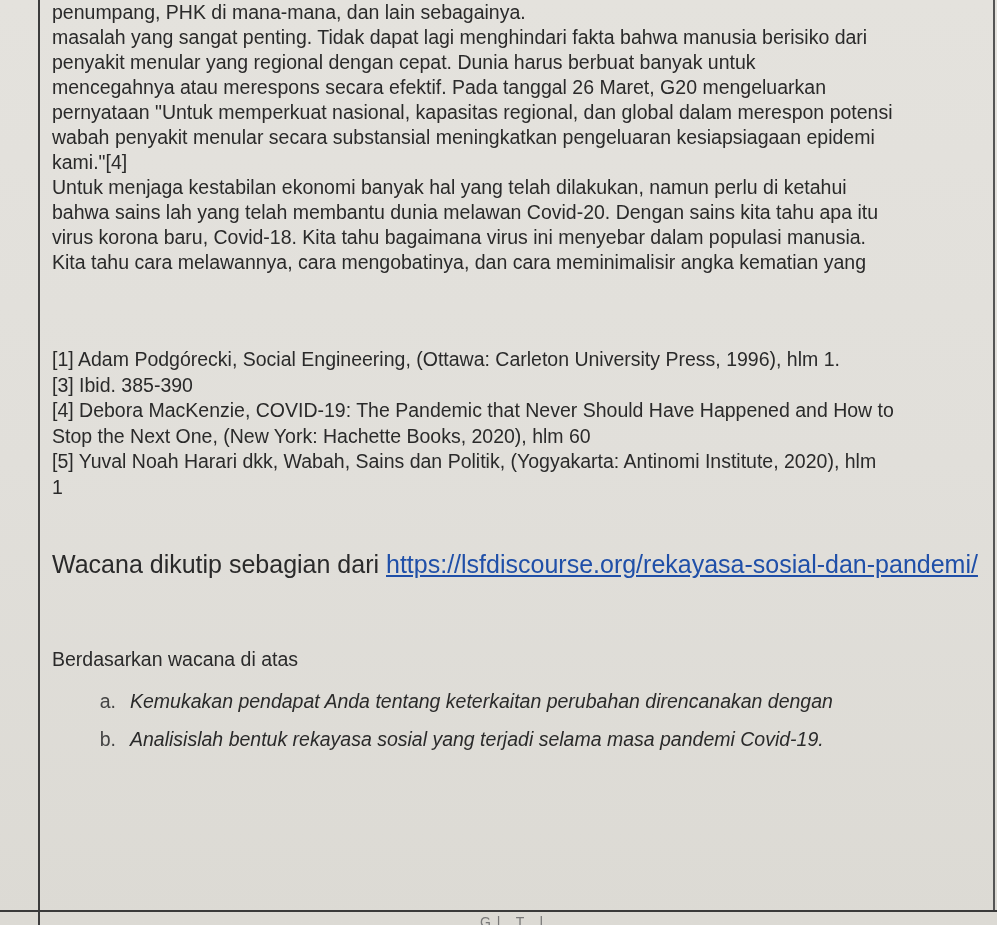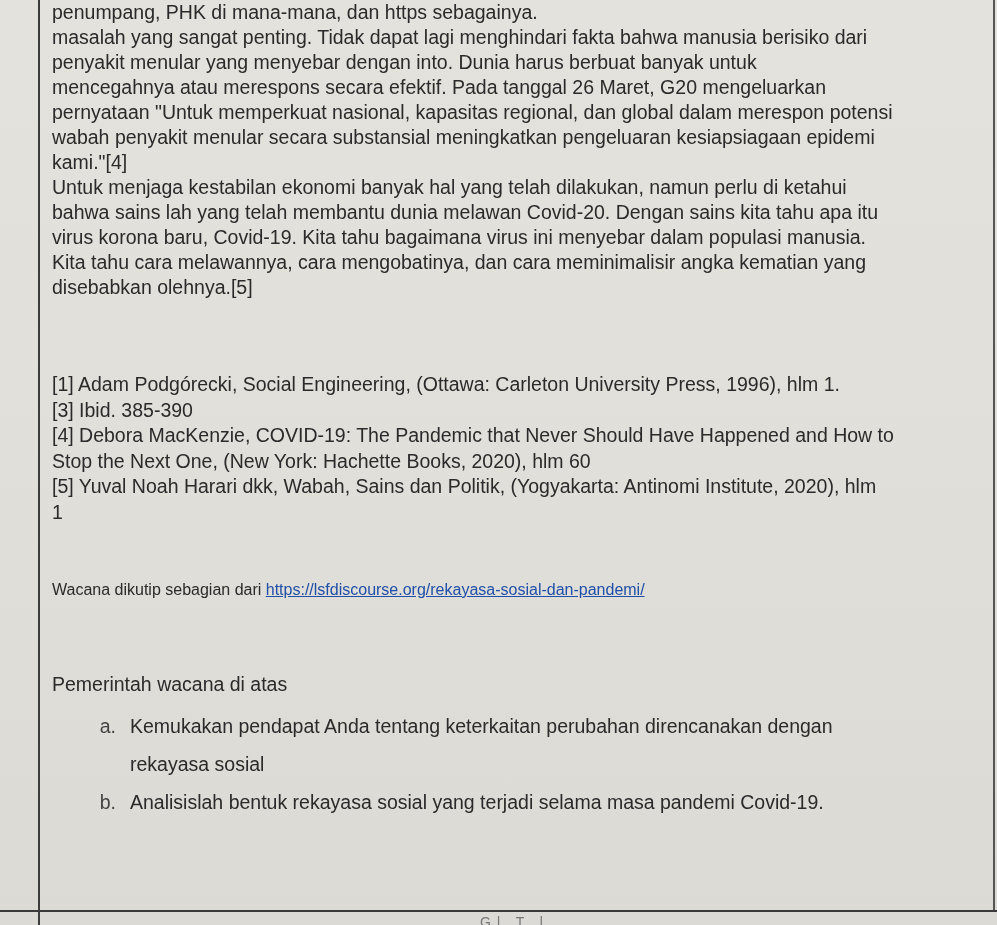--- a/index.html
+++ b/index.html
@@ -25,83 +25,81 @@
   }
   .cell {
     position:absolute; left:52px; top:0; width:935px;
     font-size:19.5px; line-height:25px;
   }
   .p { margin:0; }
   .line { display:block; white-space:nowrap; }
   .gap-1 { height:56px; }
   .refs { margin-top:16px; }
   .ref { display:block; white-space:nowrap; line-height:25.5px; }
-  .source-line { margin-top:52px; white-space:nowrap; font-size:16px; }
+  .source-line { margin-top:52px; white-space:nowrap; font-size:25px; }
   .link { color:#1f4fa8; text-decoration:underline; }
   .question-intro { margin-top:70px; }
   .q-item { display:flex; margin-top:10px; line-height:38px; }
   .q-marker { width:78px; text-align:right; padding-right:14px; box-sizing:border-box; color:#444; }
-  .q-text { flex:1; text-align:justify; }
+  .q-text { flex:1; text-align:justify;font-style:italic; }
   .q-text .line2 { display:block; }
   .bottom-fragment {
     position:absolute; left:480px; top:914px; font-size:14px; color:#777; letter-spacing:6px;
   }
 </style>
 </head>
 <body>
 
 <div class="page">
   <div class="table-border-left"></div>
   <div class="table-border-right"></div>
   <div class="table-border-bottom"></div>
 
   <div class="cell">
     <p class="p">
-      <span class="line">penumpang, PHK di mana-mana, dan https sebagainya.</span>
+      <span class="line">penumpang, PHK di mana-mana, dan lain sebagainya.</span>
     </p>
 
     <p class="p">
       <span class="line">masalah yang sangat penting. Tidak dapat lagi menghindari fakta bahwa manusia berisiko dari</span>
-      <span class="line">penyakit menular yang menyebar dengan into. Dunia harus berbuat banyak untuk</span>
+      <span class="line">penyakit menular yang regional dengan cepat. Dunia harus berbuat banyak untuk</span>
       <span class="line">mencegahnya atau merespons secara efektif. Pada tanggal 26 Maret, G20 mengeluarkan</span>
       <span class="line">pernyataan "Untuk memperkuat nasional, kapasitas regional, dan global dalam merespon potensi</span>
       <span class="line">wabah penyakit menular secara substansial meningkatkan pengeluaran kesiapsiagaan epidemi</span>
       <span class="line">kami."[4]</span>
     </p>
 
     <p class="p">
       <span class="line">Untuk menjaga kestabilan ekonomi banyak hal yang telah dilakukan, namun perlu di ketahui</span>
       <span class="line">bahwa sains lah yang telah membantu dunia melawan Covid-20. Dengan sains kita tahu apa itu</span>
-      <span class="line">virus korona baru, Covid-19. Kita tahu bagaimana virus ini menyebar dalam populasi manusia.</span>
+      <span class="line">virus korona baru, Covid-18. Kita tahu bagaimana virus ini menyebar dalam populasi manusia.</span>
       <span class="line">Kita tahu cara melawannya, cara mengobatinya, dan cara meminimalisir angka kematian yang</span>
-      <span class="line">disebabkan olehnya.[5]</span>
     </p>
 
     <div class="gap-1"></div>
 
     <div class="refs">
       <span class="ref">[1] Adam Podgórecki, Social Engineering, (Ottawa: Carleton University Press, 1996), hlm 1.</span>
       <span class="ref">[3] Ibid. 385-390</span>
       <span class="ref">[4] Debora MacKenzie, COVID-19: The Pandemic that Never Should Have Happened and How to</span>
       <span class="ref">Stop the Next One, (New York: Hachette Books, 2020), hlm 60</span>
       <span class="ref">[5] Yuval Noah Harari dkk, Wabah, Sains dan Politik, (Yogyakarta: Antinomi Institute, 2020), hlm</span>
       <span class="ref">1</span>
     </div>
 
     <div class="source-line">
       <span>Wacana dikutip sebagian dari </span><a class="link">https://lsfdiscourse.org/rekayasa-sosial-dan-pandemi/</a>
     </div>
 
-    <div class="question-intro">Pemerintah wacana di atas</div>
+    <div class="question-intro">Berdasarkan wacana di atas</div>
 
     <div class="q-item">
       <span class="q-marker">a.</span>
       <span class="q-text">
         <span class="line2">Kemukakan pendapat Anda tentang keterkaitan perubahan direncanakan dengan</span>
-        <span class="line2">rekayasa sosial</span>
       </span>
     </div>
 
     <div class="q-item" style="margin-top:0;">
       <span class="q-marker">b.</span>
       <span class="q-text">
         <span class="line2">Analisislah bentuk rekayasa sosial yang terjadi selama masa pandemi Covid-19.</span>
       </span>
     </div>
   </div>

